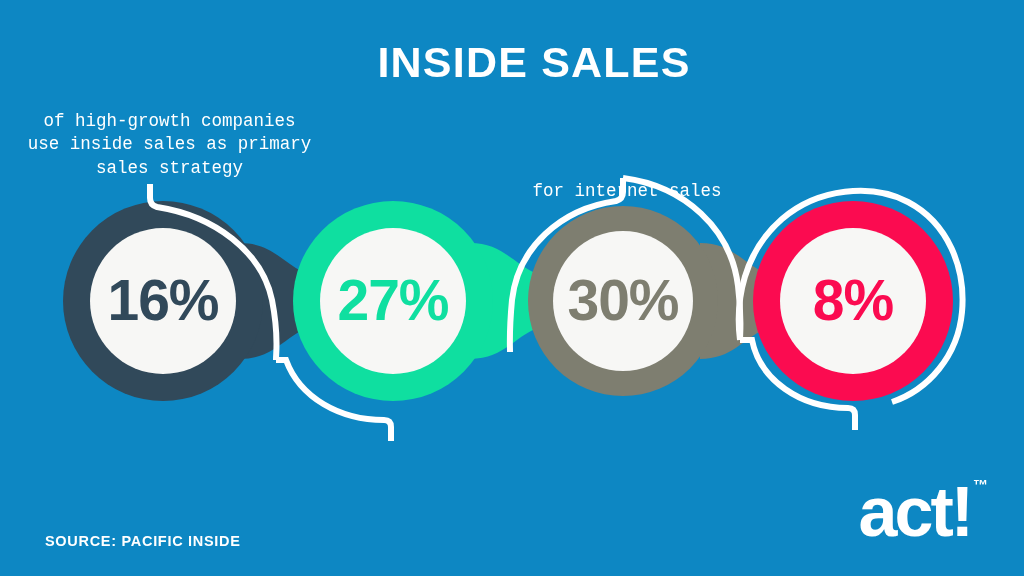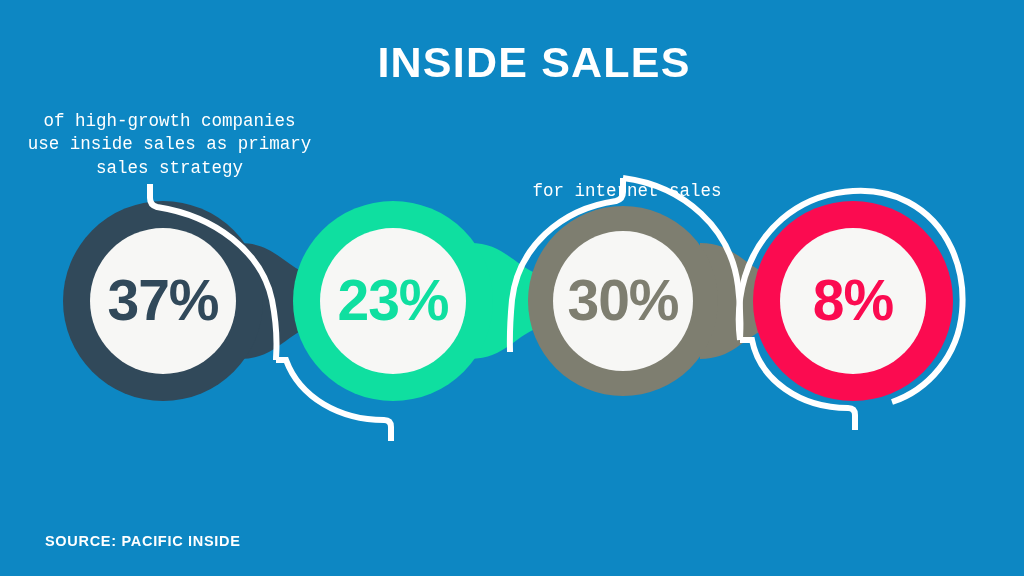--- a/index.html
+++ b/index.html
@@ -190,25 +190,26 @@
     <div class="title">INSIDE SALES</div>
 
     <div class="callout callout-1">of high-growth companies
 use inside sales as primary
 sales strategy</div>
 
 
     <div class="callout callout-3">for internet sales</div>
 
 
-    <div class="pct" style="left:73px;  top:272px; color:#31495a;">37%</div>
-
-    <div class="pct" style="left:303px; top:272px; color:#0fdfa0;">23%</div>
+    <div class="pct" style="left:73px;  top:272px; color:#31495a;">16%</div>
+
+    <div class="pct" style="left:303px; top:272px; color:#0fdfa0;">27%</div>
 
     <div class="pct" style="left:533px; top:272px; color:#7e7e70;">30%</div>
 
     <div class="pct" style="left:763px; top:272px; color:#fb0b50;">8%</div>
 
     <div class="source">SOURCE: PACIFIC INSIDE</div>
 
+    <div class="logo"><span>act!</span><span class="tm">™</span></div>
 
   </div>
 </div>
 
 </body></html>

